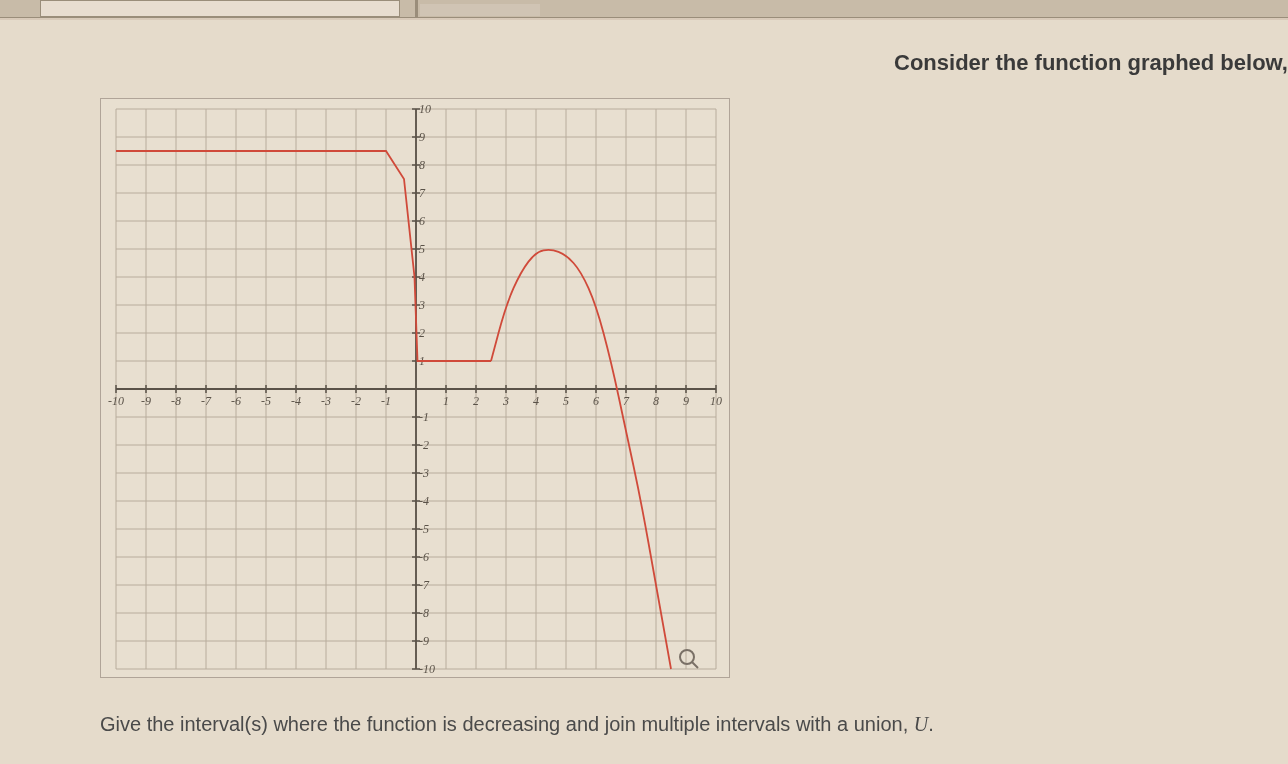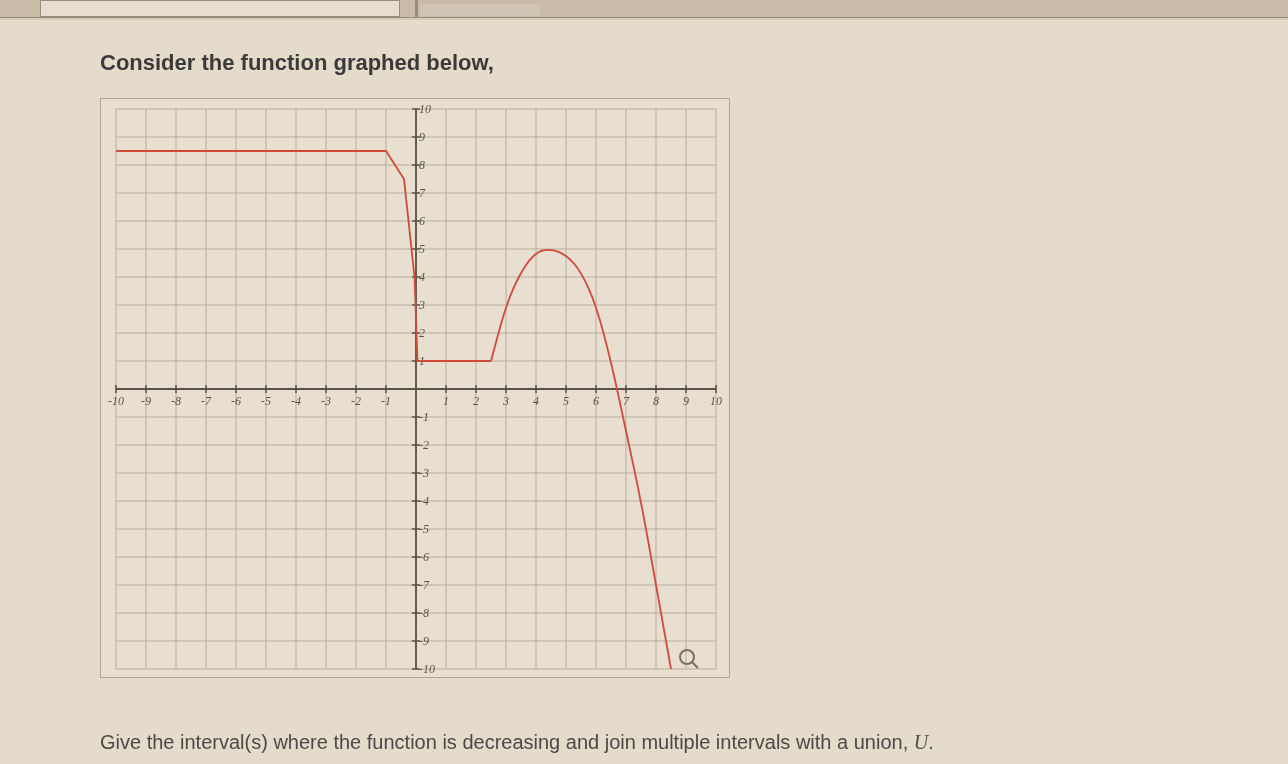--- a/index.html
+++ b/index.html
@@ -50,20 +50,21 @@
       background: #d0c4b4;
     }
     .content-panel {
       position: absolute;
       top: 20px;
       left: 0;
       width: 100%;
       height: calc(100% - 20px);
       background: #e5dbcb;
       padding: 30px 0 0 100px;
+      text-align: right;
     }
     .prompt {
       font-size: 22px;
       font-weight: bold;
       color: #3a3a3a;
       margin-bottom: 22px;
     }
     .graph-container {
       position: relative;
       width: 630px;
@@ -77,21 +78,21 @@
     .magnify-icon {
       position: absolute;
       right: 28px;
       bottom: 6px;
       width: 24px;
       height: 24px;
       color: #7a7066;
     }
     .question-text {
       position: absolute;
-      bottom: 10px;
+      bottom: 28px;
       left: 100px;
       font-size: 20px;
       color: #4a4a4a;
       margin-top: 48px;
     }
     .question-text .italic {
       font-style: italic;
       font-family: "Times New Roman", serif;
     }
   </style>

